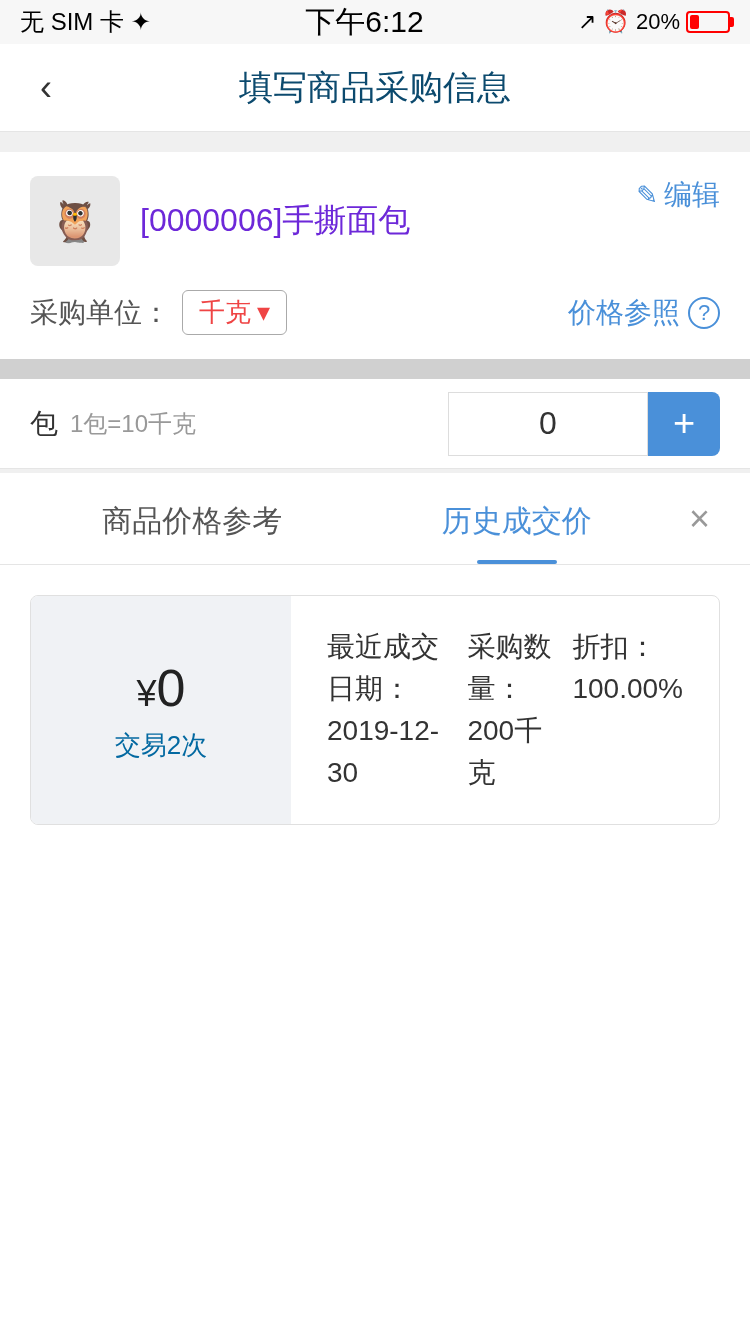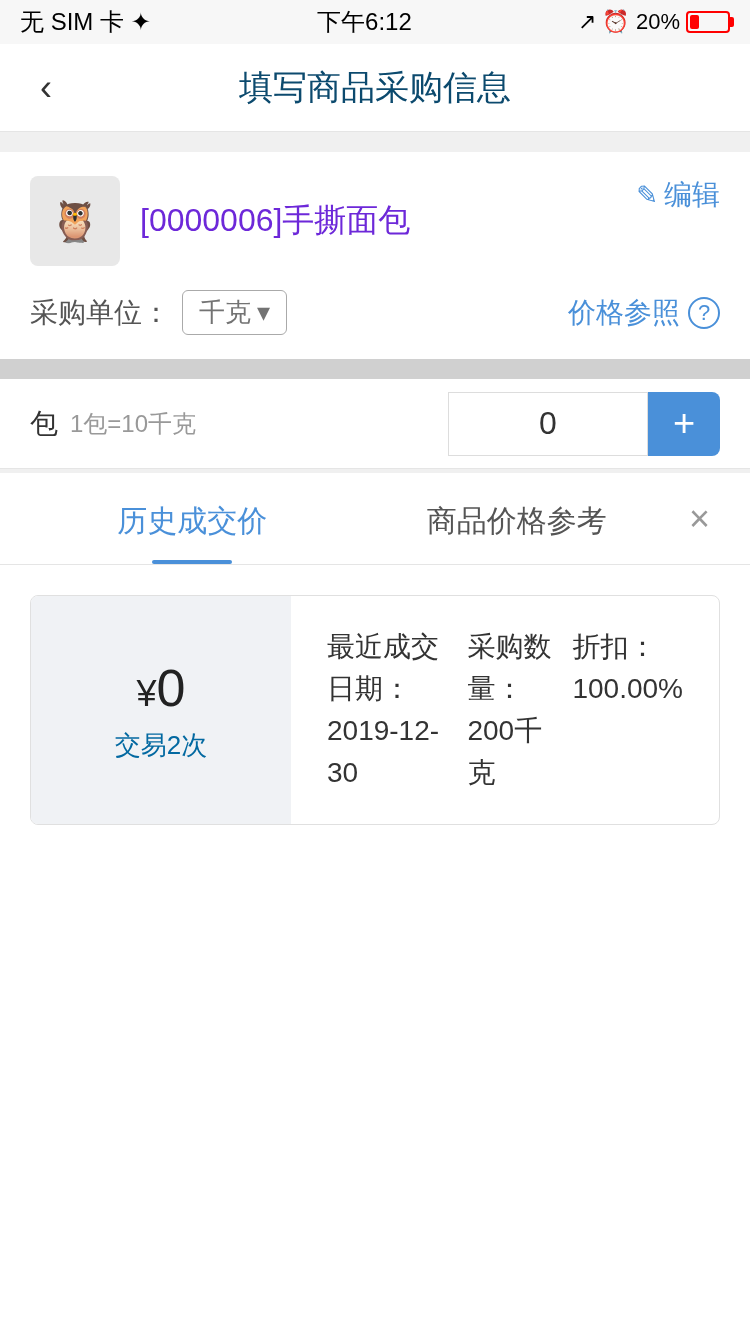--- a/index.html
+++ b/index.html
@@ -24,21 +24,21 @@
       font-size: 24px;
     }
     .status-left {
       display: flex;
       align-items: center;
       gap: 8px;
       font-size: 24px;
       color: #000;
     }
     .status-center {
-      font-size: 24px;
+      font-size: 30px;
       font-weight: 500;
       color: #000;
     }
     .status-right {
       display: flex;
       align-items: center;
       gap: 6px;
       font-size: 22px;
       color: #000;
     }
@@ -155,21 +155,21 @@
       align-items: center;
       gap: 12px;
       font-size: 28px;
       color: #555;
     }
     .unit-badge {
       border: 1px solid #aaa;
       border-radius: 6px;
       padding: 4px 16px;
       font-size: 26px;
-      color: #737373;
+      color: #ef4444;
       display: flex;
       align-items: center;
       gap: 6px;
     }
     .price-ref {
       font-size: 28px;
       color: #4a90d9;
       display: flex;
       align-items: center;
       gap: 8px;
@@ -398,22 +398,22 @@
     <span class="unit-text">1包=10千克</span>
   </div>
   <div class="quantity-controls">
     <div class="quantity-input-box">0</div>
     <div class="plus-btn">+</div>
   </div>
 </div>
 
 <div class="tabs-section">
   <div class="tabs-header">
+    <div class="tab-item">商品价格参考</div>
     <div class="tab-item active">历史成交价</div>
-    <div class="tab-item">商品价格参考</div>
     <span class="close-btn">×</span>
   </div>
 
   <div class="history-content">
     <div class="history-card">
       <div class="history-left">
         <div class="history-price">
           <span class="currency">¥</span><span>0</span>
         </div>
         <div class="history-count">交易2次</div>

